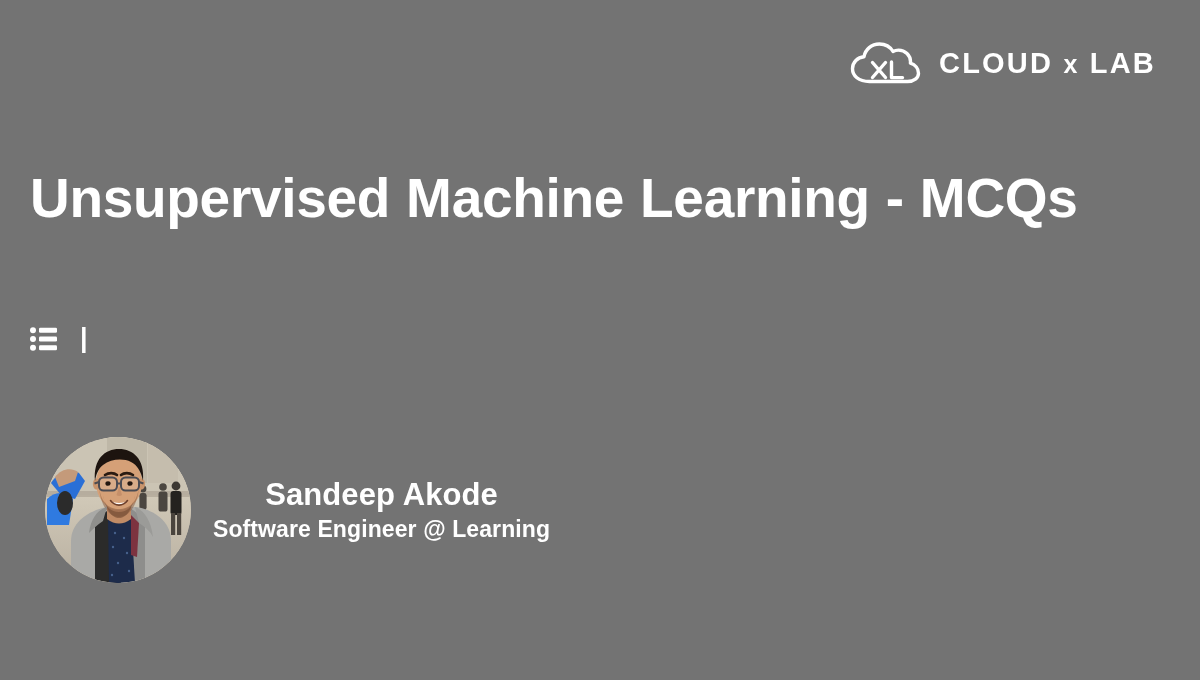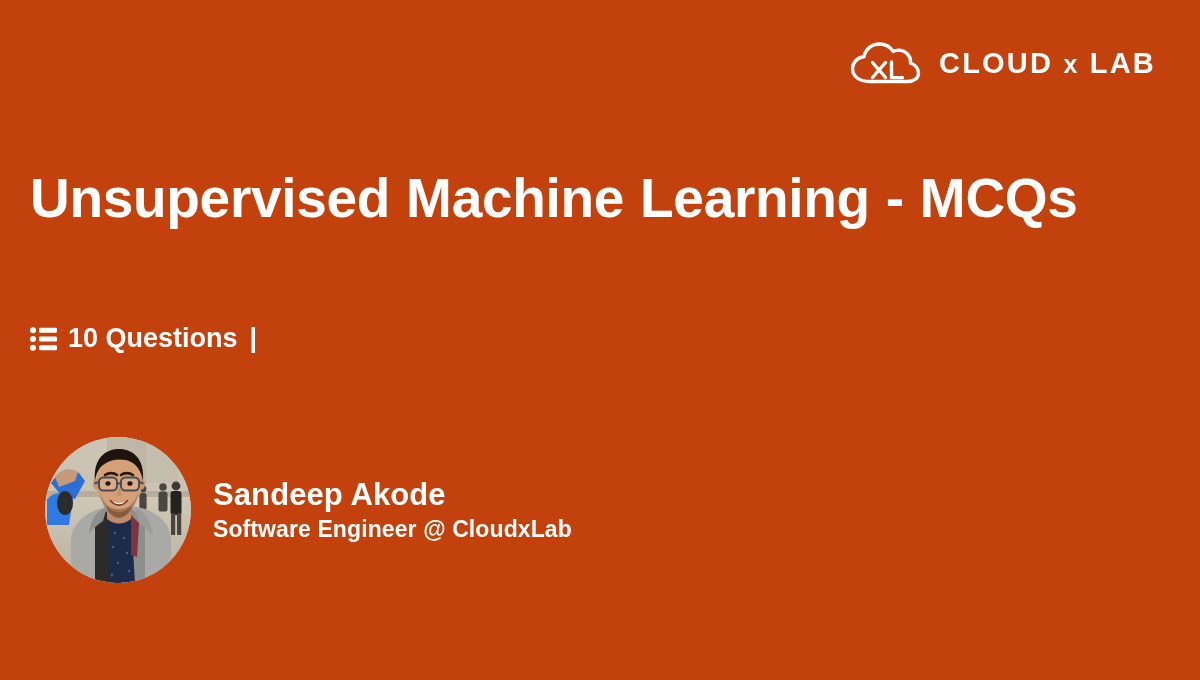--- a/index.html
+++ b/index.html
@@ -15,21 +15,21 @@
     background: #3a76d8;
     font-family: "Liberation Sans", "DejaVu Sans", sans-serif;
     color: #ffffff;
     position: relative;
   }
 
   .page {
     position: relative;
     width: 1200px;
     height: 680px;
-    background: #c2410c;
+    background: #737373;
   }
 
   
   .brand {
     position: absolute;
     top: 38px;
     right: 44px;
     display: flex;
     align-items: center;
     gap: 16px;
@@ -114,20 +114,21 @@
     background: #c9bfae;
   }
   .avatar svg { display: block; width: 146px; height: 146px; }
 
   .author-info {
     margin-left: 22px;
     display: flex;
     flex-direction: column;
     justify-content: center;
     gap: 5px;
+    align-items: center;
   }
   .author-name {
     font-size: 31px;
     font-weight: bold;
     line-height: 1.1;
     color: #ffffff;
     letter-spacing: 0.1px;
   }
   .author-role {
     font-size: 23px;
@@ -174,21 +175,20 @@
       <span class="meta-icon">
         <svg class="icon-list" viewBox="0 0 27 24" xmlns="http://www.w3.org/2000/svg">
           <circle cx="3" cy="3.2" r="3" fill="#ffffff"></circle>
           <circle cx="3" cy="12" r="3" fill="#ffffff"></circle>
           <circle cx="3" cy="20.8" r="3" fill="#ffffff"></circle>
           <rect x="9" y="0.7" width="18" height="5" rx="1.3" fill="#ffffff"></rect>
           <rect x="9" y="9.5" width="18" height="5" rx="1.3" fill="#ffffff"></rect>
           <rect x="9" y="18.3" width="18" height="5" rx="1.3" fill="#ffffff"></rect>
         </svg>
       </span>
-      <span>10 Questions</span>
     </span>
 
     <span class="meta-sep">|</span>
 
 
   </div>
 
   <div class="author">
 
     <div class="avatar">
@@ -284,18 +284,18 @@
           <path d="M65.5 63.6 C70 69.6 78 69.6 82.5 63.6" stroke="#6d3f2b" stroke-width="1.6" fill="none" stroke-linecap="round"></path>
 
           <path d="M44 96 C46 80 54 72 62 70 L58 84 C52 88 48 92 44 96 Z" fill="#8f8f8c"></path>
           <path d="M108 100 C106 82 98 73 90 70 L94 86 C100 90 105 94 108 100 Z" fill="#9b9b98"></path>
         </g>
       </svg>
     </div>
 
     <div class="author-info">
       <div class="author-name">Sandeep Akode</div>
-      <div class="author-role">Software Engineer @ CloudxLab</div>
+      <div class="author-role">Software Engineer @ Learning</div>
     </div>
 
   </div>
 
 </div>
 
 </body></html>

